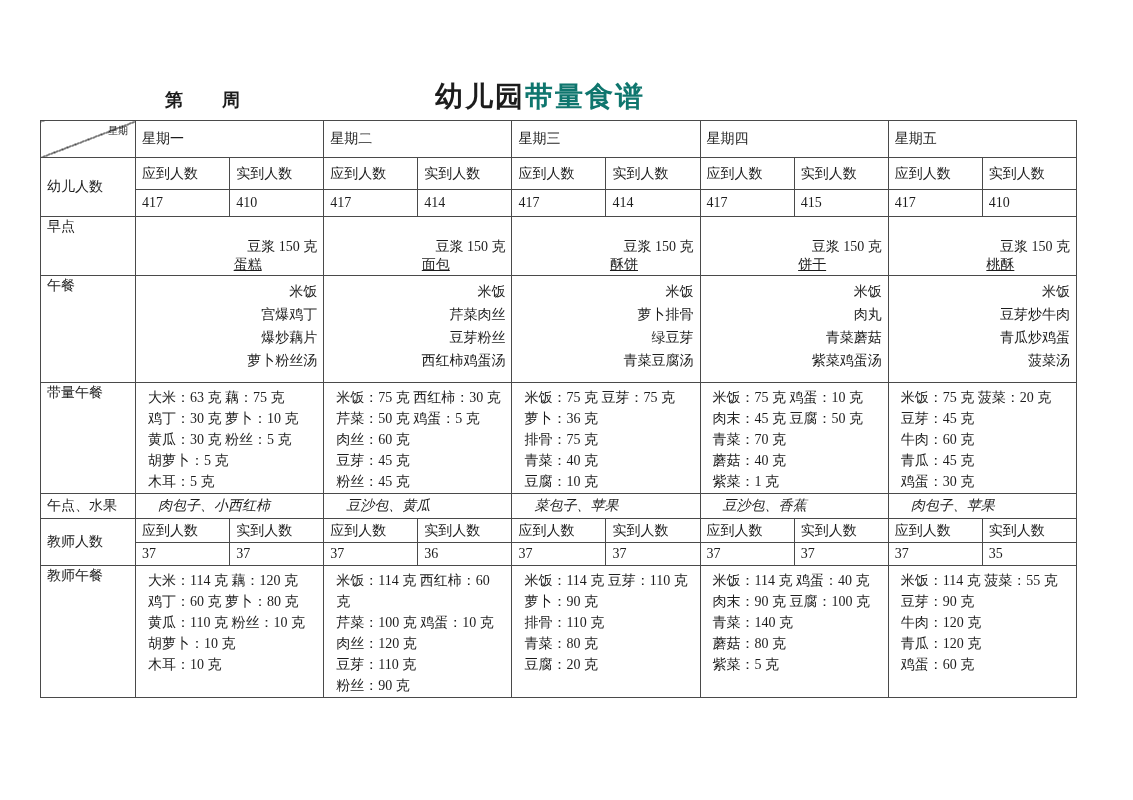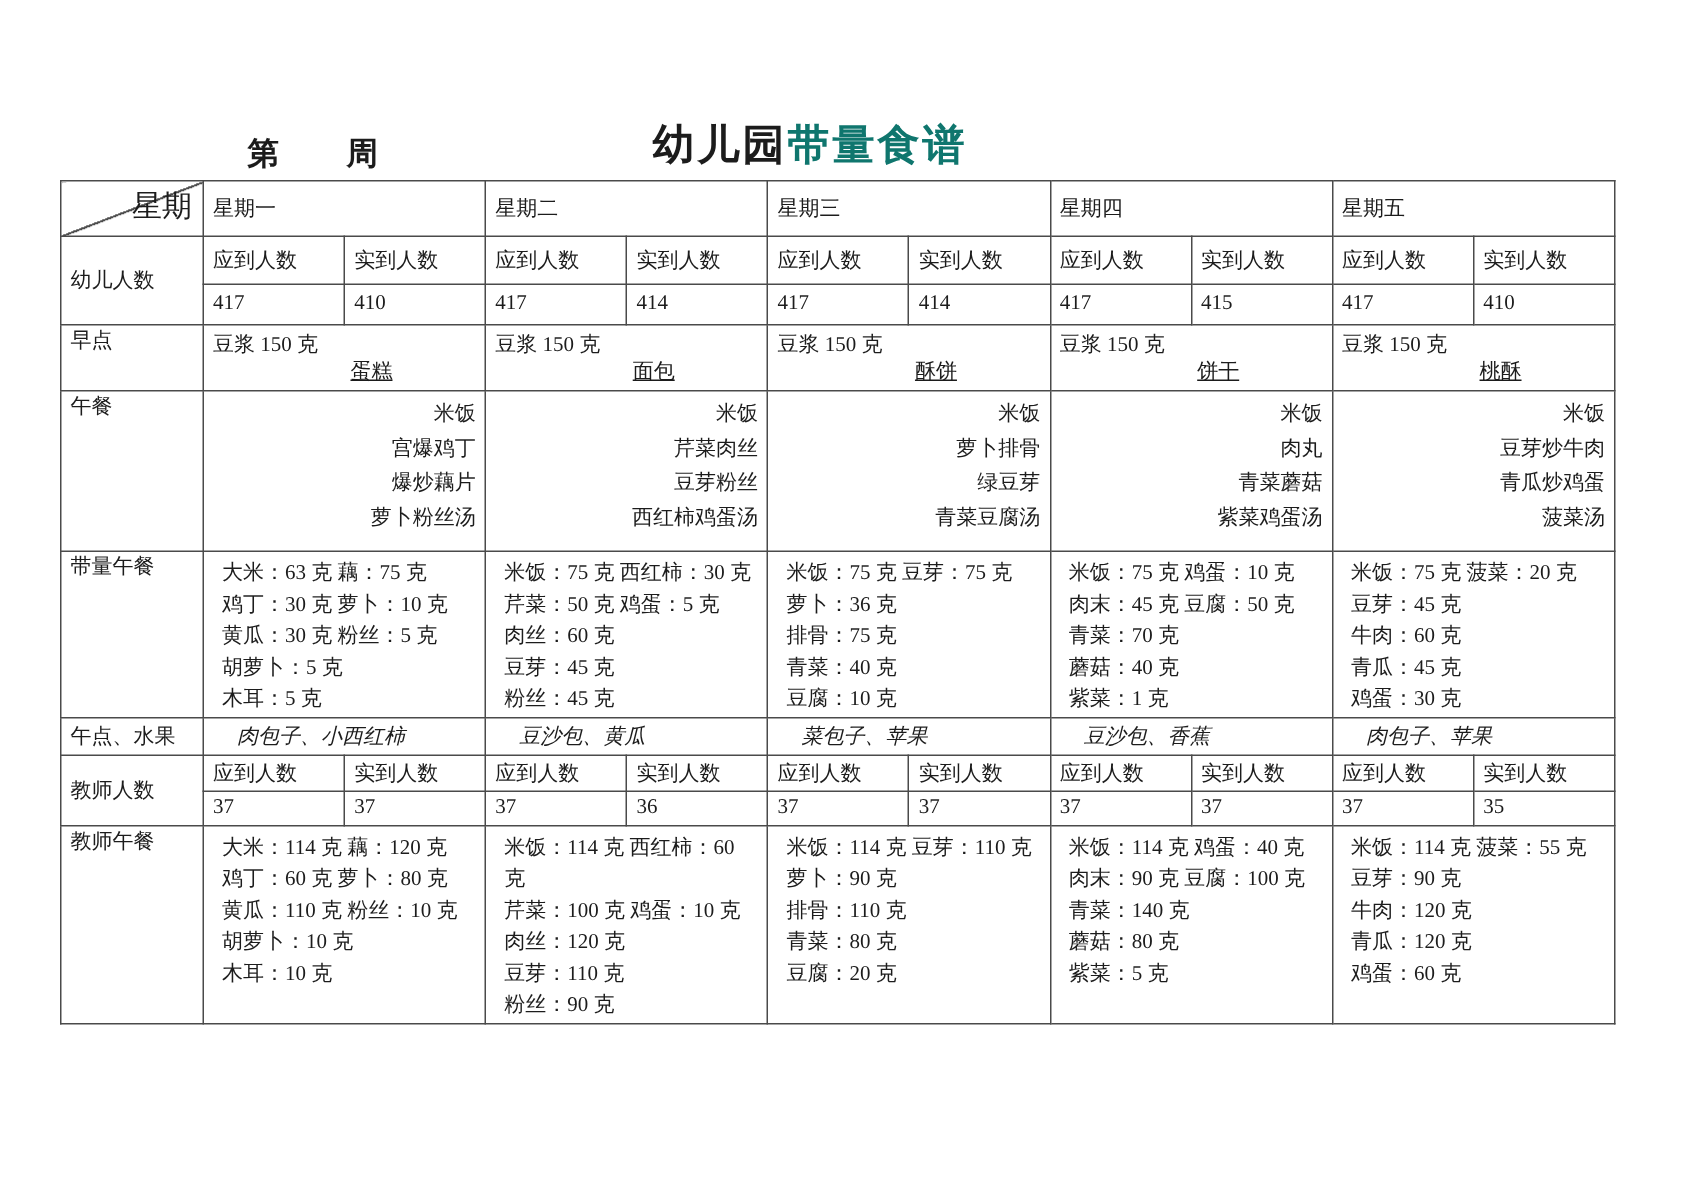--- a/index.html
+++ b/index.html
@@ -22,21 +22,21 @@
     position: absolute;
     top: 78px;
     left: 0;
     width: 1133px;
     height: 40px;
   }
   .week-label {
     position: absolute;
     left: 165px;
     top: 10px;
-    font-size: 21px;
+    font-size: 18px;
     font-weight: bold;
     white-space: pre;
     letter-spacing: 1px;
   }
   .page-title {
     position: absolute;
     left: 40px;
     width: 1000px;
     top: 0;
     text-align: center;
@@ -72,38 +72,38 @@
   tr.r-tch-h td { height: 21px; }
   tr.r-tch-v td { height: 20px; }
   tr.r-tlunch td { height: 102px; vertical-align: top; }
   .ml {
     white-space: pre-line;
     line-height: 21px;
     padding-top: 4px !important;
     padding-left: 12px !important;
   }
   tr.r-lunch .ml { line-height: 23px; text-align: right; }
-  .bf-line1 { text-align: left; padding-top: 3px; }
+  .bf-line1 { text-align: right; padding-top: 20px; }
   .bf-line2 { text-align: center; padding-left: 36px; text-decoration: underline; }
   .snack-val { padding-left: 22px !important; font-style: italic; }
   .corner {
     position: relative;
     padding: 0 !important;
     background:
       linear-gradient(to bottom right,
         transparent calc(50% - 0.7px),
         #4a4a4a calc(50% - 0.7px),
         #4a4a4a calc(50% + 0.7px),
         transparent calc(50% + 0.7px));
   }
   .corner .corner-text {
     position: absolute;
     top: 3px;
     right: 7px;
-    font-size: 20px;
+    font-size: 10px;
     margin-left: 11px;
   }
 </style>
 </head>
 <body>
 
 <div class="sheet">
 
   <div class="header">
     <div class="week-label">第　　周</div>

